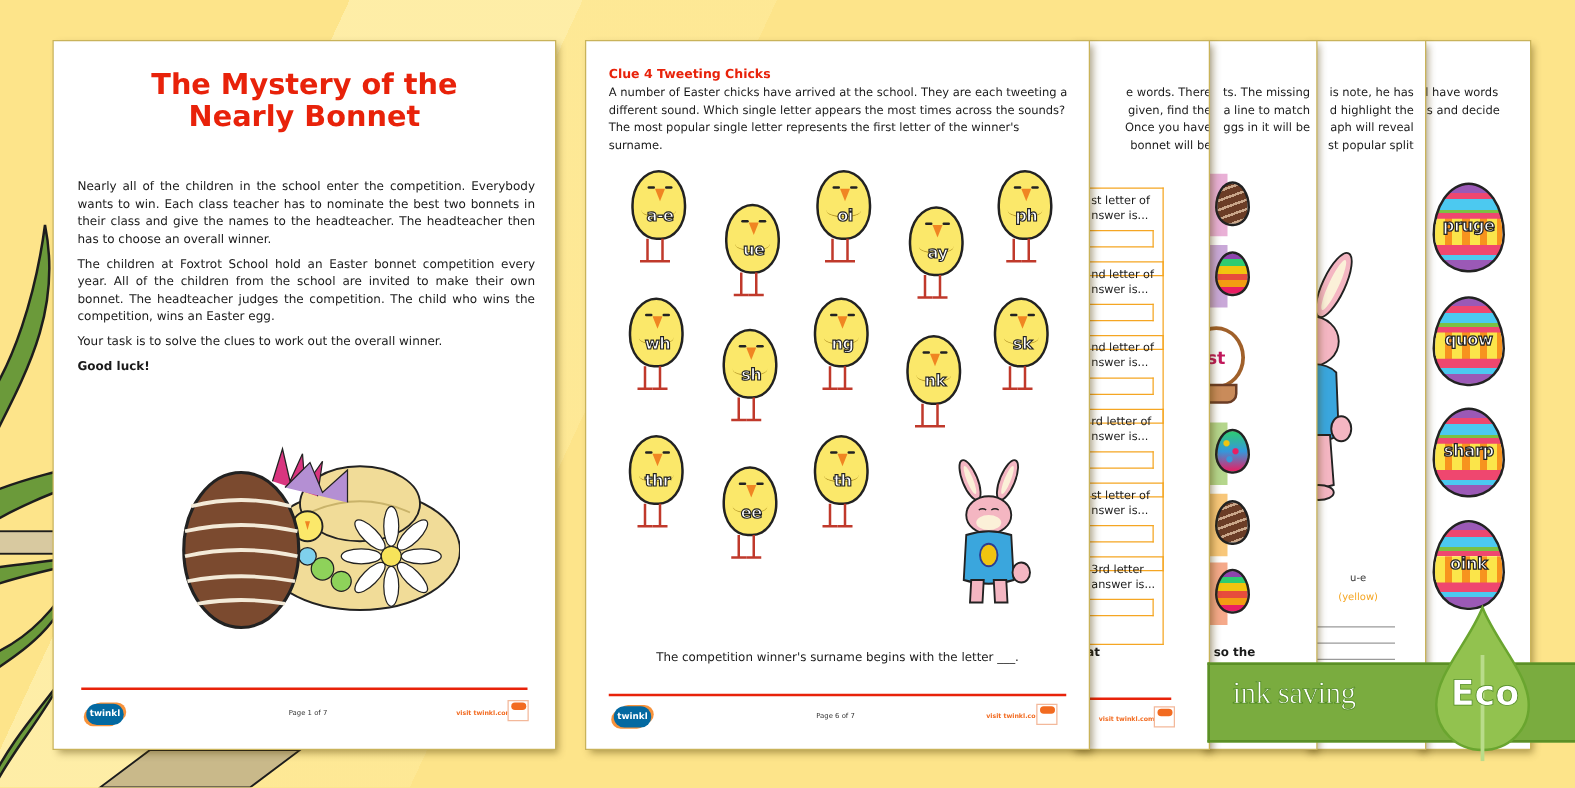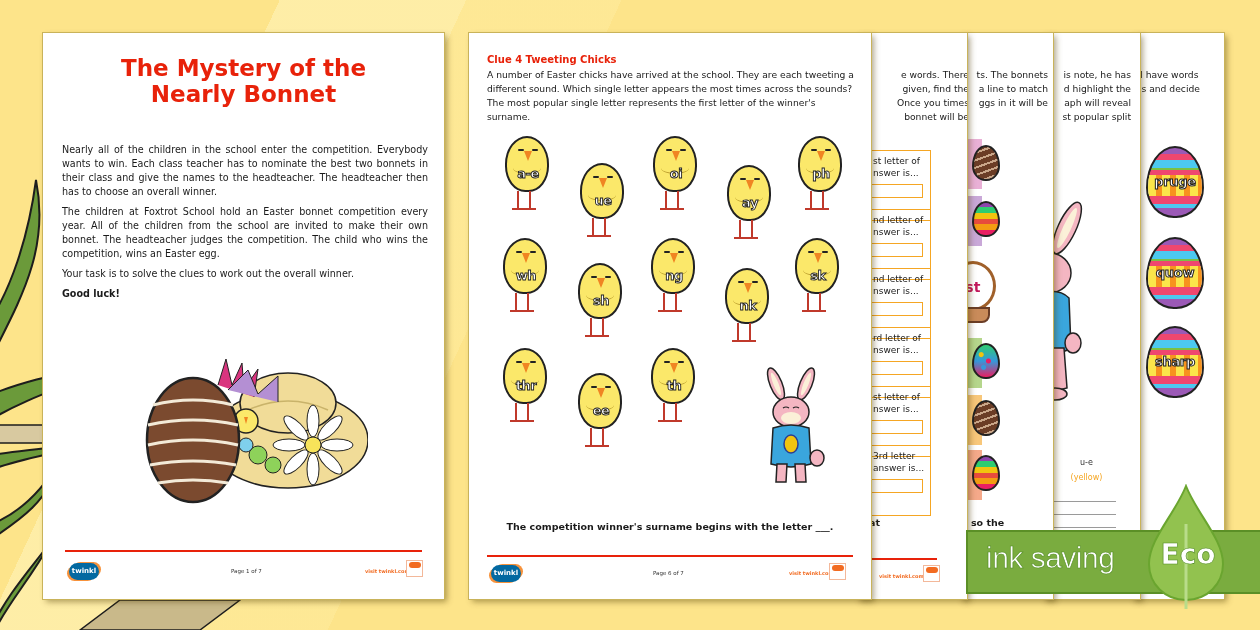--- a/index.html
+++ b/index.html
@@ -66,21 +66,21 @@
     #page2 .clue-title {
       position: absolute; left: 18px; top: 21px;
       color: #e8220a; font-weight: bold; font-size: 10px;
     }
     #page2 .clue-text {
       position: absolute; left: 18px; right: 16px; top: 35px;
       font-size: 9.2px; line-height: 14px; color: #1a1a1a;
     }
     #page2 .answer-line {
       position: absolute; left: 0; right: 0; top: 488px; text-align: center;
-      font-size: 9.5px; font-weight: bold; color: #1a1a1a;
+      font-size: 9.5px; font-weight: normal; color: #1a1a1a;
     }
 
     .chick { position: absolute; width: 54px; height: 80px; }
     .chick .body {
       position: absolute; left: 4px; top: 0; width: 44px; height: 56px;
       background: #fbe86a; border: 2px solid #222; border-radius: 50% 50% 46% 46%;
     }
     .chick .head-line {
       position: absolute; left: 6px; top: 24px; width: 28px; height: 12px;
       border-bottom: 1px solid #b89a2a; border-radius: 0 0 50% 50%;
@@ -210,22 +210,22 @@
       font-size: 13px; font-weight: bold; color: #fff; -webkit-text-stroke: 1px #222;
       letter-spacing: -0.3px;
     }
 
     
     .eco-banner {
       position: absolute; left: 966px; top: 530px; width: 294px; height: 64px;
       background: #7aac3f; border: 2px solid #5b8f26; border-right: none;
     }
     .eco-banner .ink {
-      position: absolute; left: 18px; top: 9px; font-size: 30px; color: #ffffff;
-      font-family: Liberation Sans, sans-serif; letter-spacing: -0.5px;
+      position: absolute; left: 18px; top: 9px; font-size: 25px; color: #ffffff;
+      font-family: Liberation Serif, serif; letter-spacing: -0.5px;
       -webkit-text-stroke: 0.6px #4f8a20;
     }
     .eco-drop {
       position: absolute; left: 1147px; top: 484px; width: 78px; height: 125px;
     }
     .eco-drop .eco {
       position: absolute; left: 6px; top: 54px; width: 70px; text-align: center;
       font-size: 28px; font-weight: bold; color: #ffffff; -webkit-text-stroke: 0.6px #4f8a20;
     }
   </style>
@@ -251,20 +251,23 @@
     <div>rds and decide</div>
   </div>
   <div class="big-egg" style="top:113px">
       <span class="word">pruge</span>
     </div>
   <div class="big-egg" style="top:204px">
       <span class="word">quow</span>
     </div>
   <div class="big-egg" style="top:293px">
       <span class="word">sharp</span>
+    </div>
+  <div class="big-egg" style="top:383px">
+      <span class="word">oink</span>
     </div>
 </div>
 
 <div class="page" id="page5">
   <div class="page-edge-shadow"></div>
   <div class="intro" style="text-align:right;">
     <div>is note, he has</div>
     <div>d highlight the</div>
     <div>aph will reveal</div>
     <div>st popular split</div>
@@ -283,21 +286,21 @@
   <div class="write-line" style="top:468px"></div>
   <div class="write-line" style="top:481px"></div>
   <div class="write-line" style="top:494px"></div>
   <div class="write-line" style="top:507px"></div>
   <div class="write-line" style="top:520px"></div>
 </div>
 
 <div class="page" id="page4">
   <div class="page-edge-shadow"></div>
   <div class="intro">
-    <div>ts. The bonnets</div>
+    <div>ts. The missing</div>
     <div>a line to match</div>
     <div>ggs in it will be</div>
   </div>
   <div class="swatch" style="top:106px; background:#e9b0d6;"></div>
   <div class="mini-egg choc" style="left:12px; top:112px;"></div>
   <div class="swatch" style="top:163px; background:#c9a8d8;"></div>
   <div class="mini-egg color" style="left:12px; top:168px;"></div>
   <div class="basket">
     <div class="ring"></div>
     <div class="est">-est</div>
@@ -310,21 +313,21 @@
   <div class="swatch" style="top:417px; background:#f5a98a;"></div>
   <div class="mini-egg color" style="left:12px; top:422px;"></div>
   <div class="tail">, so the</div>
 </div>
 
 <div class="page" id="page3">
   <div class="page-edge-shadow"></div>
   <div class="intro">
     <div>e words. There</div>
     <div>given, find the</div>
-    <div>Once you times</div>
+    <div>Once you have</div>
     <div>bonnet will be</div>
   </div>
   <div class="letter-box" style="top:117px">
     <div class="q">
         <div>st letter of</div>
         <div>nswer is...</div>
       </div>
     <div class="ans"></div>
   </div>
   <div class="letter-box" style="top:176px">

